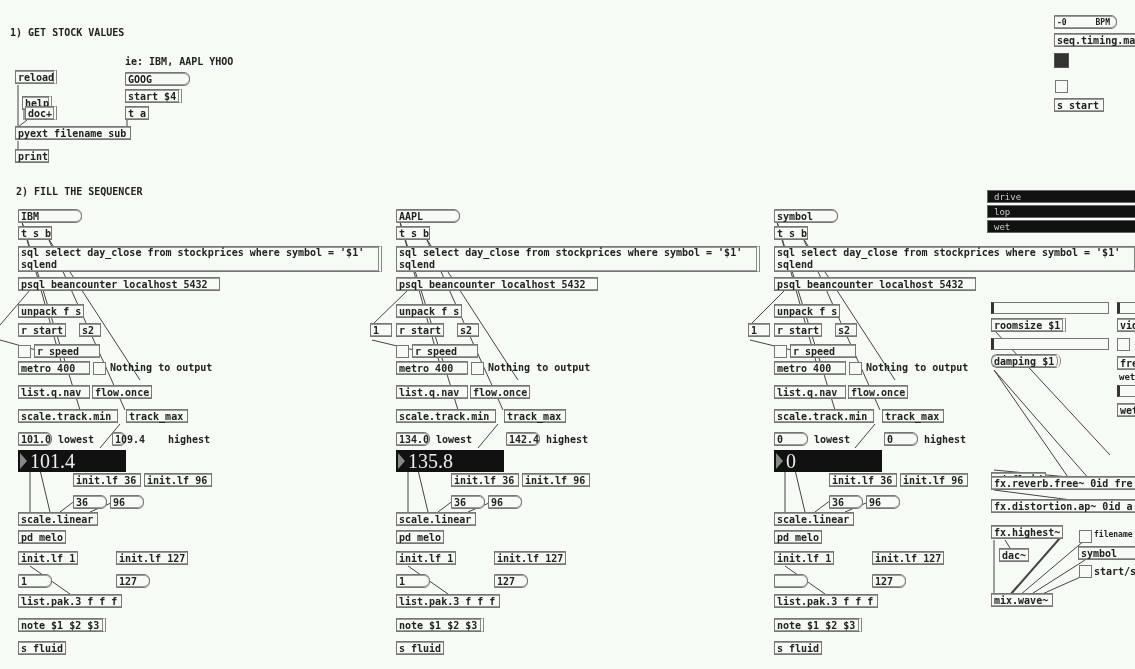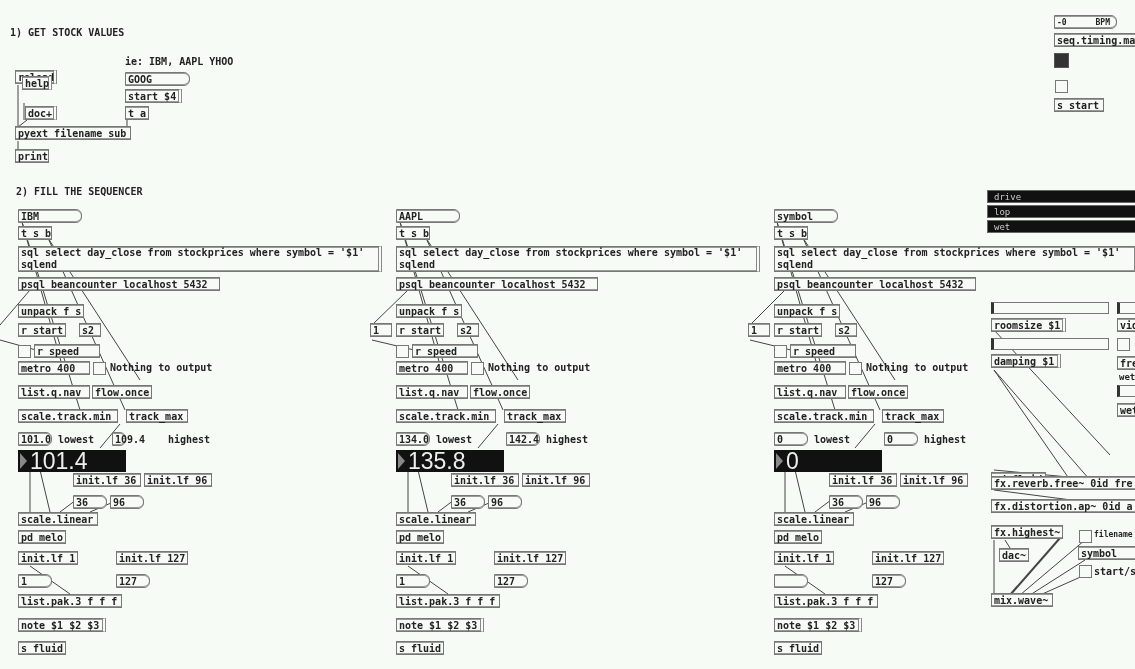--- a/index.html
+++ b/index.html
@@ -6,22 +6,22 @@
   body { width:1135px; height:669px; background:#f6fbf6; position:relative; overflow:hidden;
          font-family:"DejaVu Sans Mono", monospace; font-size:10px; color:#111; }
   .c { position:absolute; font-weight:bold; font-size:10px; white-space:nowrap; color:#222; }
   .o { position:absolute; border:1px solid #777; background:#f6fbf6; height:14px; line-height:14px;
        padding:0 2px; font-size:10px; font-weight:bold; white-space:nowrap; color:#222; box-sizing:border-box;
        box-shadow: inset 0 1px 0 #999, inset 0 -1px 0 #999; }
   .m { border-right:4px double #888; }
   .a { border-radius:0 6px 6px 0; }
   .bang { position:absolute; width:13px; height:13px; border:1px solid #777; box-sizing:border-box; background:#f6fbf6; }
   .tgl { position:absolute; width:13px; height:13px; border:1px solid #777; box-sizing:border-box; background:#f6fbf6; }
-  .big { position:absolute; background:#111; color:#eee; font-family:Liberation Sans, sans-serif;
-         font-size:23px; height:22px; line-height:22px; padding-left:12px; box-sizing:border-box; }
+  .big { position:absolute; background:#111; color:#eee; font-family:Liberation Serif, serif;
+         font-size:20px; height:22px; line-height:22px; padding-left:12px; box-sizing:border-box; }
   .big::before { content:""; position:absolute; left:2px; top:3px; width:0; height:0;
          border-top:8px solid transparent; border-bottom:8px solid transparent; border-left:7px solid #888; }
   .dark { position:absolute; background:#111; color:#ccc; height:13px; line-height:13px; font-size:9px;
           padding-left:6px; box-sizing:border-box; border:1px solid #666; }
   .sl { position:absolute; height:12px; border:1px solid #777; box-sizing:border-box; background:#f6fbf6;
         border-left:3px solid #333; }
   svg.wires { position:absolute; left:0; top:0; pointer-events:none; }
 </style>
 </head>
 <body>
@@ -84,21 +84,21 @@
     <line x1="1060" y1="538" x2="1010" y2="595" stroke-width="2"></line>
     <line x1="1085" y1="540" x2="1020" y2="595"></line>
     <line x1="1085" y1="560" x2="1030" y2="595"></line>
     <line x1="1085" y1="575" x2="1040" y2="595"></line>
   </g>
 </svg>
 
 <div class="c" style="left:10px;top:27px;">1) GET STOCK VALUES</div>
 <div class="c" style="left:125px;top:56px;">ie: IBM, AAPL YHOO</div>
 <div class="o m" style="left:15px;top:70px;width:42px;">reload</div>
-<div class="o m" style="left:22px;top:76px;width:30px;">help</div>
+<div class="o m" style="left:22px;top:96px;width:30px;">help</div>
 <div class="o m" style="left:25px;top:106px;width:32px;">doc+</div>
 <div class="o a" style="left:125px;top:72px;width:65px;">GOOG</div>
 <div class="o m" style="left:125px;top:89px;width:57px;">start $4</div>
 <div class="o" style="left:125px;top:106px;width:24px;">t a</div>
 <div class="o" style="left:15px;top:126px;width:116px;">pyext filename sub</div>
 <div class="o" style="left:15px;top:149px;width:34px;">print</div>
 
 <div class="o a" style="left:1054px;top:15px;width:63px;font-size:8px;">
   <span>-0</span>
   <span style="float:right;margin-right:4px;">BPM</span>
@@ -230,21 +230,21 @@
     <div class="big" style="left: 774px; top: 450px; width: 108px;">0</div>
   </div>
 
 <div class="dark" style="left:987px;top:190px;width:150px;">drive</div>
 <div class="dark" style="left:987px;top:205px;width:150px;">lop</div>
 <div class="dark" style="left:987px;top:220px;width:150px;">wet</div>
 
 <div class="sl" style="left:991px;top:302px;width:118px;"></div>
 <div class="o m" style="left:991px;top:318px;width:75px;">roomsize $1</div>
 <div class="sl" style="left:991px;top:338px;width:118px;"></div>
-<div class="o m" style="left:991px;top:354px;width:70px;">damping $1</div>
+<div class="o m" style="left:991px;top:354px;width:70px;border-radius:6px;">damping $1</div>
 
 <div class="sl" style="left:1117px;top:302px;width:20px;"></div>
 <div class="o" style="left:1117px;top:318px;width:20px;">vid</div>
 <div class="tgl" style="left:1117px;top:338px;"></div>
 <div class="o" style="left:1117px;top:356px;width:20px;">fre</div>
 <div class="c" style="left:1119px;top:372px;font-size:9px;">wet</div>
 <div class="sl" style="left:1117px;top:385px;width:20px;"></div>
 <div class="o" style="left:1117px;top:403px;width:20px;">wet</div>
 
 <div class="o" style="left:991px;top:457px;width:55px;margin-top:15px;">pd fluid</div>

